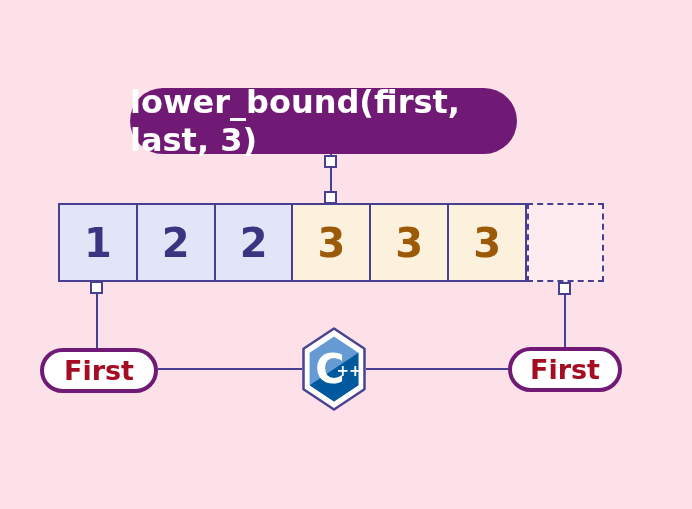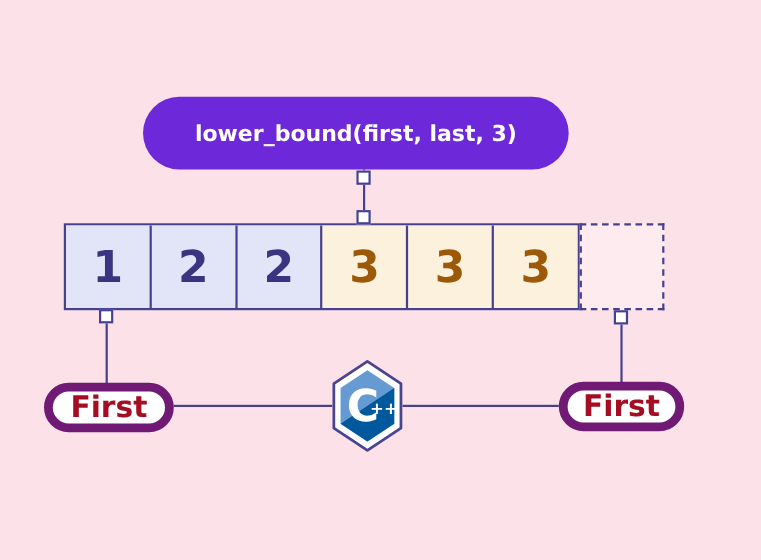--- a/index.html
+++ b/index.html
@@ -3,23 +3,23 @@
 <meta charset="utf-8">
 <style>
   html,body { margin:0; padding:0; }
   .stage {
     position:relative; width:692px; height:509px;
     background:#fce1e8; overflow:hidden;
     font-family:"DejaVu Sans","Liberation Sans",sans-serif;
   }
   .fn-pill {
     position:absolute; left:130px; top:88px; width:387px; height:66px;
-    background:#6d28d9; border-radius:33px;
+    background:#701a75; border-radius:33px;
     display:flex; align-items:center; justify-content:center;
-    color:#ffffff; font-weight:bold; font-size:20px;
+    color:#ffffff; font-weight:bold; font-size:32px;
     z-index:3;
   }
   .vline, .hline { position:absolute; background:#474090; z-index:1; }
   .conn-sq {
     position:absolute; width:13px; height:13px; box-sizing:border-box;
     background:#ffffff; border:2px solid #474090; z-index:4;
   }
   .array {
     position:absolute; left:58px; top:203px; width:469px; height:79px;
     display:flex; box-sizing:border-box; border:2px solid #474090; z-index:2;
@@ -31,21 +31,21 @@
   .cell + .cell { border-left:2px solid #474090; }
   .cell.lavender { background:#e2e4f8; color:#3b3480; }
   .cell.cream    { background:#fbf1dc; color:#9c5a08; }
   .dashed-cell {
     position:absolute; left:527px; top:203px; width:77px; height:79px;
     box-sizing:border-box; border:2px dashed #474090;
     background:rgba(255,255,255,0.35); z-index:2;
   }
   .ptr-pill {
     position:absolute; height:45px; box-sizing:border-box;
-    background:#ffffff; border:8px solid #701a75; border-radius:23px;
+    background:#ffffff; border:4px solid #701a75; border-radius:23px;
     display:flex; align-items:center; justify-content:center;
     color:#a50d23; font-weight:bold; font-size:27px; z-index:3;
   }
   .ptr-first { left:40px;  top:348px; width:118px; }
   .ptr-last  { left:508px; top:347px; width:114px; }
   .cpp-logo { position:absolute; left:301px; top:327px; width:66px; height:84px; z-index:3; }
 </style>
 </head>
 <body>
 

